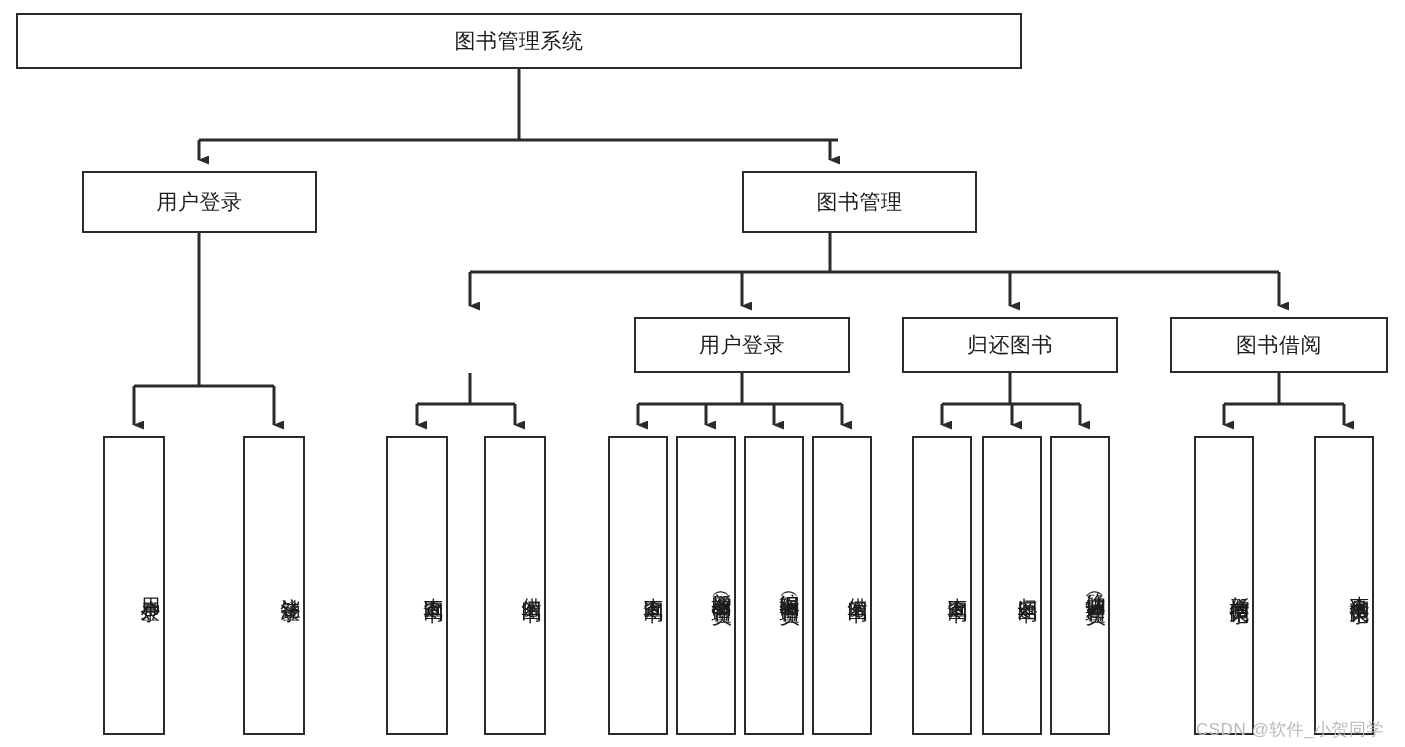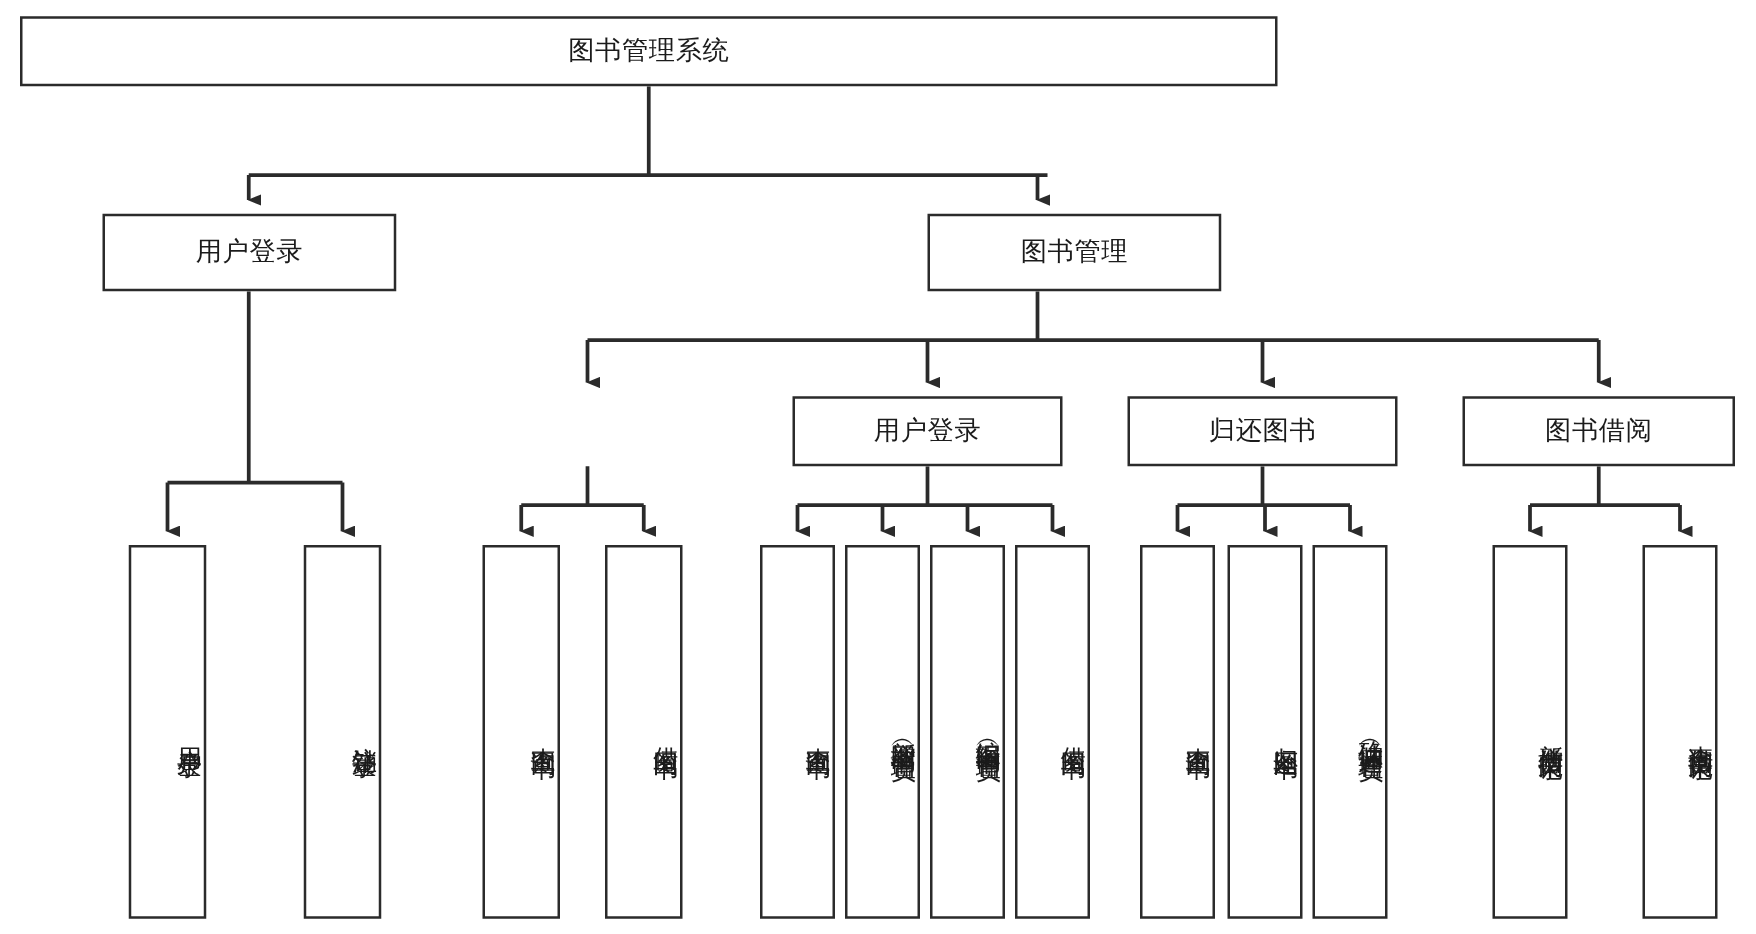--- a/index.html
+++ b/index.html
@@ -134,14 +134,15 @@
   <div class="node v" style="left: 608px; top: 436px; width: 60px; height: 299px; border-color: rgb(43, 43, 43); background: rgb(255, 255, 255); color: rgb(27, 27, 27);">查询图书</div>
   <div class="node v topstart" style="left: 676px; top: 436px; width: 60px; height: 299px; border-color: rgb(43, 43, 43); background: rgb(255, 255, 255); color: rgb(27, 27, 27);">新增图书（管理员）</div>
   <div class="node v topstart" style="left: 744px; top: 436px; width: 60px; height: 299px; border-color: rgb(43, 43, 43); background: rgb(255, 255, 255); color: rgb(27, 27, 27);">编辑图书（管理员）</div>
   <div class="node v" style="left: 812px; top: 436px; width: 60px; height: 299px; border-color: rgb(43, 43, 43); background: rgb(255, 255, 255); color: rgb(27, 27, 27);">借阅图书</div>
   <div class="node v" style="left: 912px; top: 436px; width: 60px; height: 299px; border-color: rgb(43, 43, 43); background: rgb(255, 255, 255); color: rgb(27, 27, 27);">查询图书</div>
   <div class="node v" style="left: 982px; top: 436px; width: 60px; height: 299px; border-color: rgb(43, 43, 43); background: rgb(255, 255, 255); color: rgb(27, 27, 27);">归还图书</div>
   <div class="node v topstart" style="left: 1050px; top: 436px; width: 60px; height: 299px; border-color: rgb(43, 43, 43); background: rgb(255, 255, 255); color: rgb(27, 27, 27);">确认归还（管理员）</div>
   <div class="node v" style="left: 1194px; top: 436px; width: 60px; height: 299px; border-color: rgb(43, 43, 43); background: rgb(255, 255, 255); color: rgb(27, 27, 27);">新增借阅记录</div>
   <div class="node v" style="left: 1314px; top: 436px; width: 60px; height: 299px; border-color: rgb(43, 43, 43); background: rgb(255, 255, 255); color: rgb(27, 27, 27);">查询借阅记录</div>
 
+  <div class="watermark" style="left: 1196px; top: 718px; color: rgb(185, 185, 185);">CSDN @软件_小贺同学</div>
 
 </div>
 
 </body></html>

